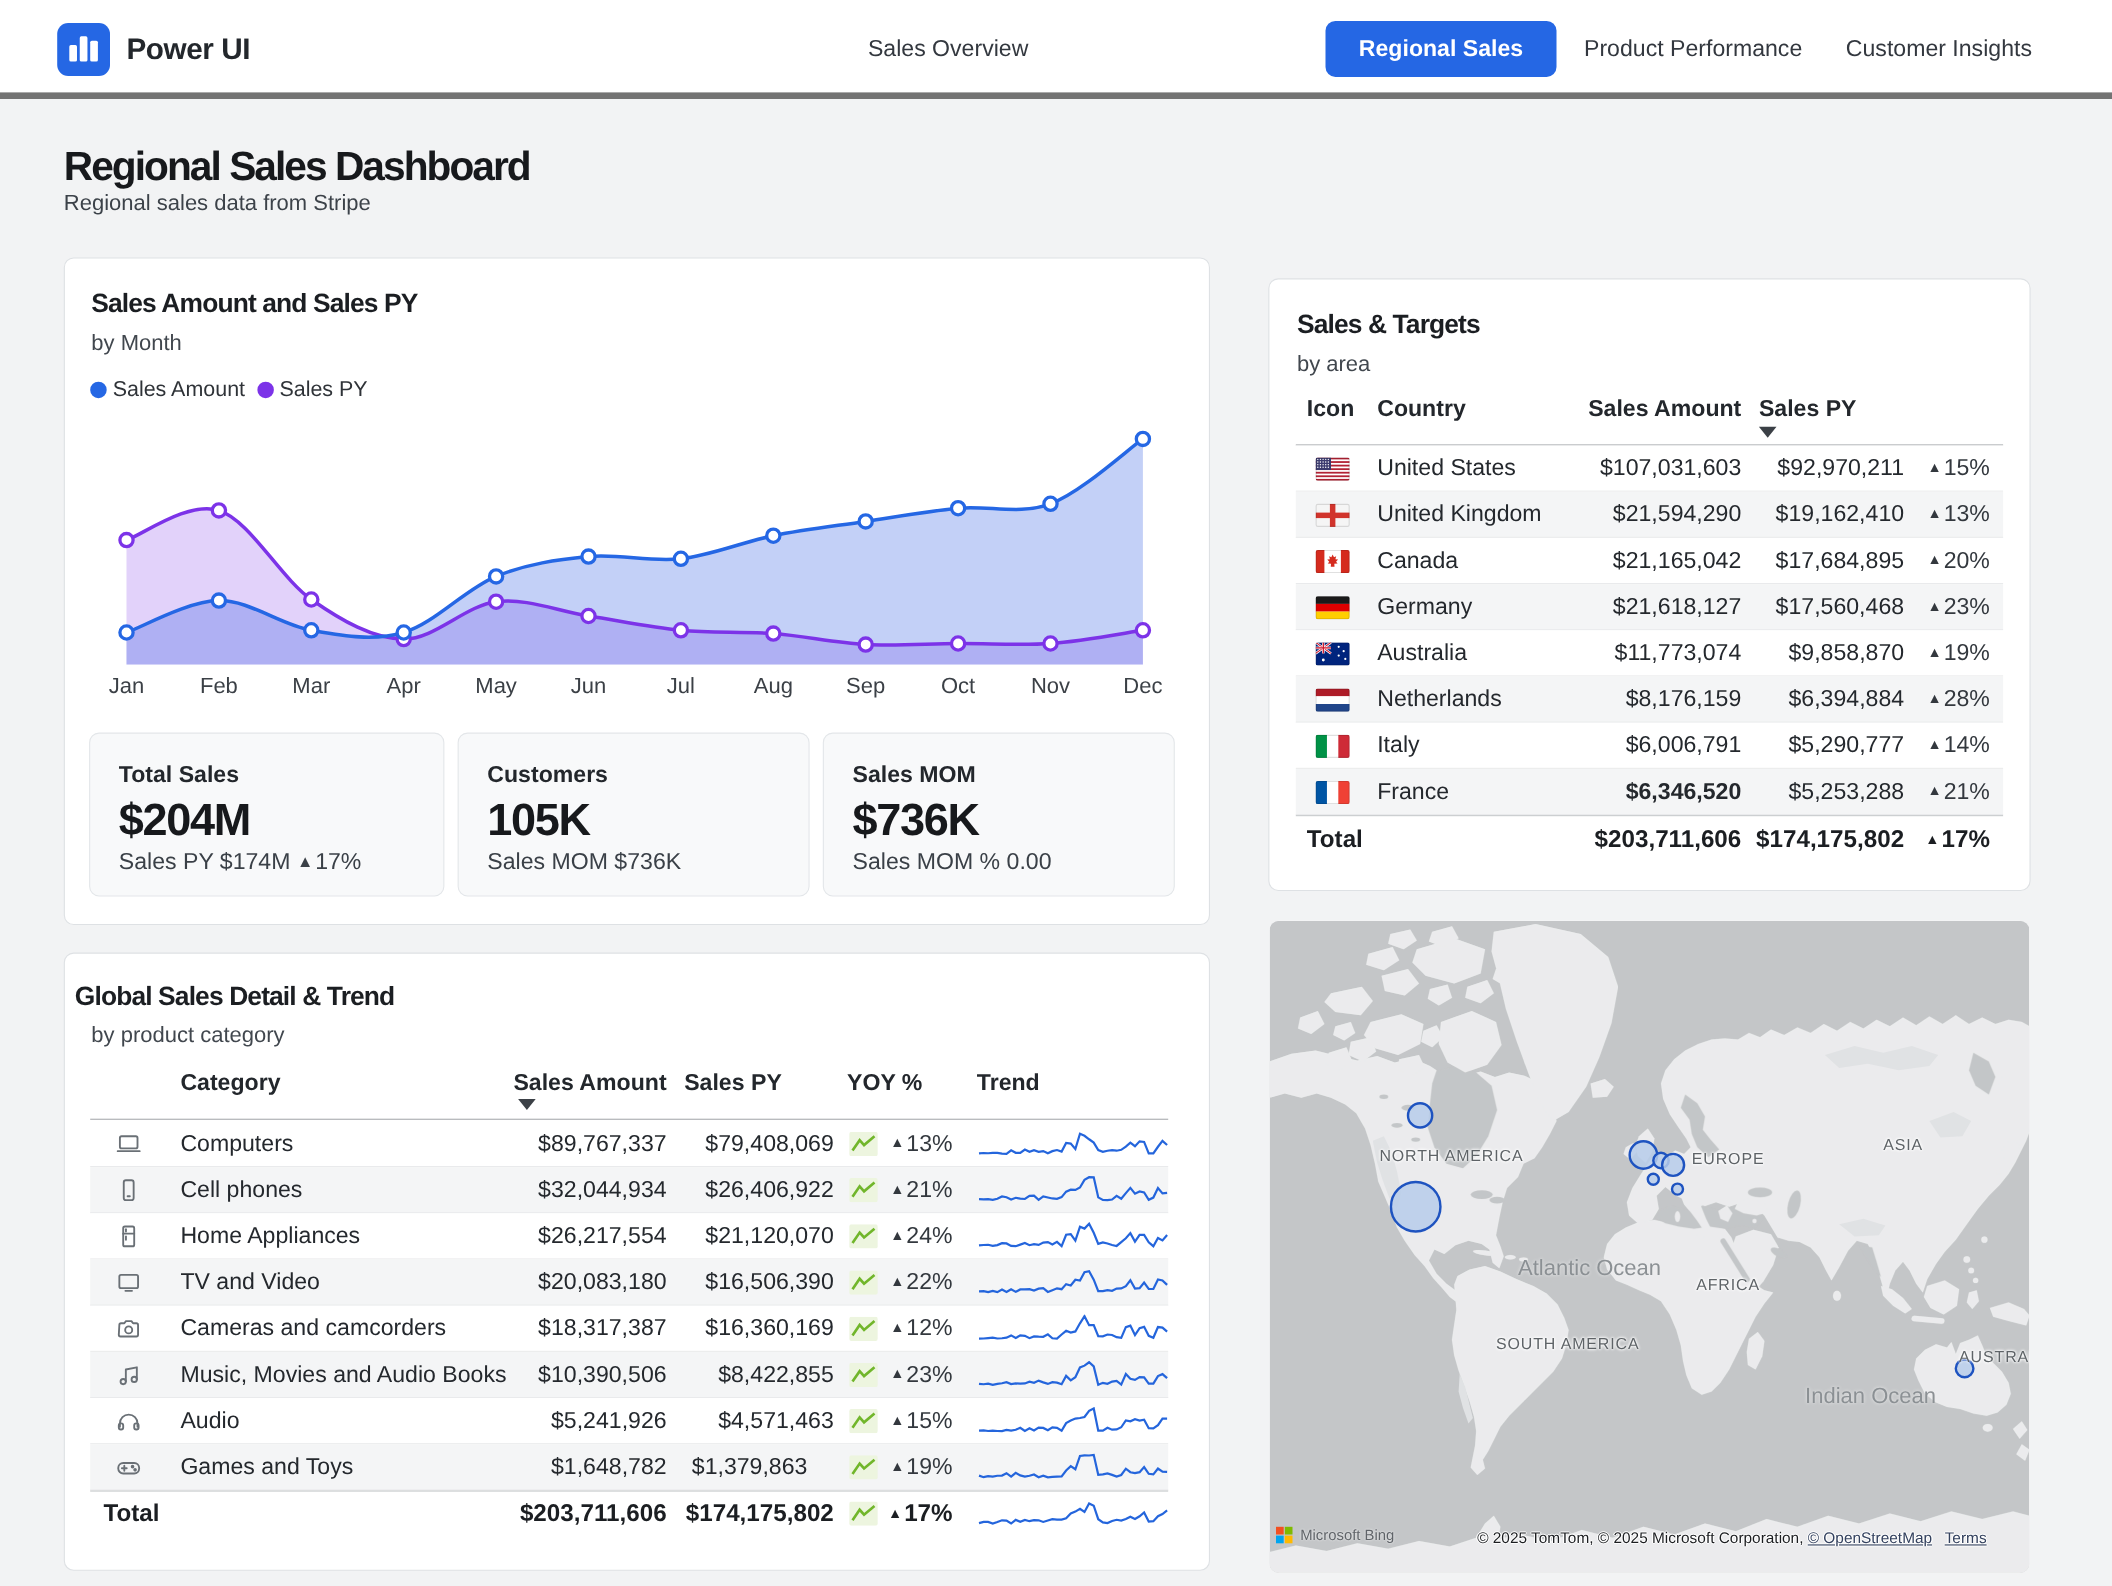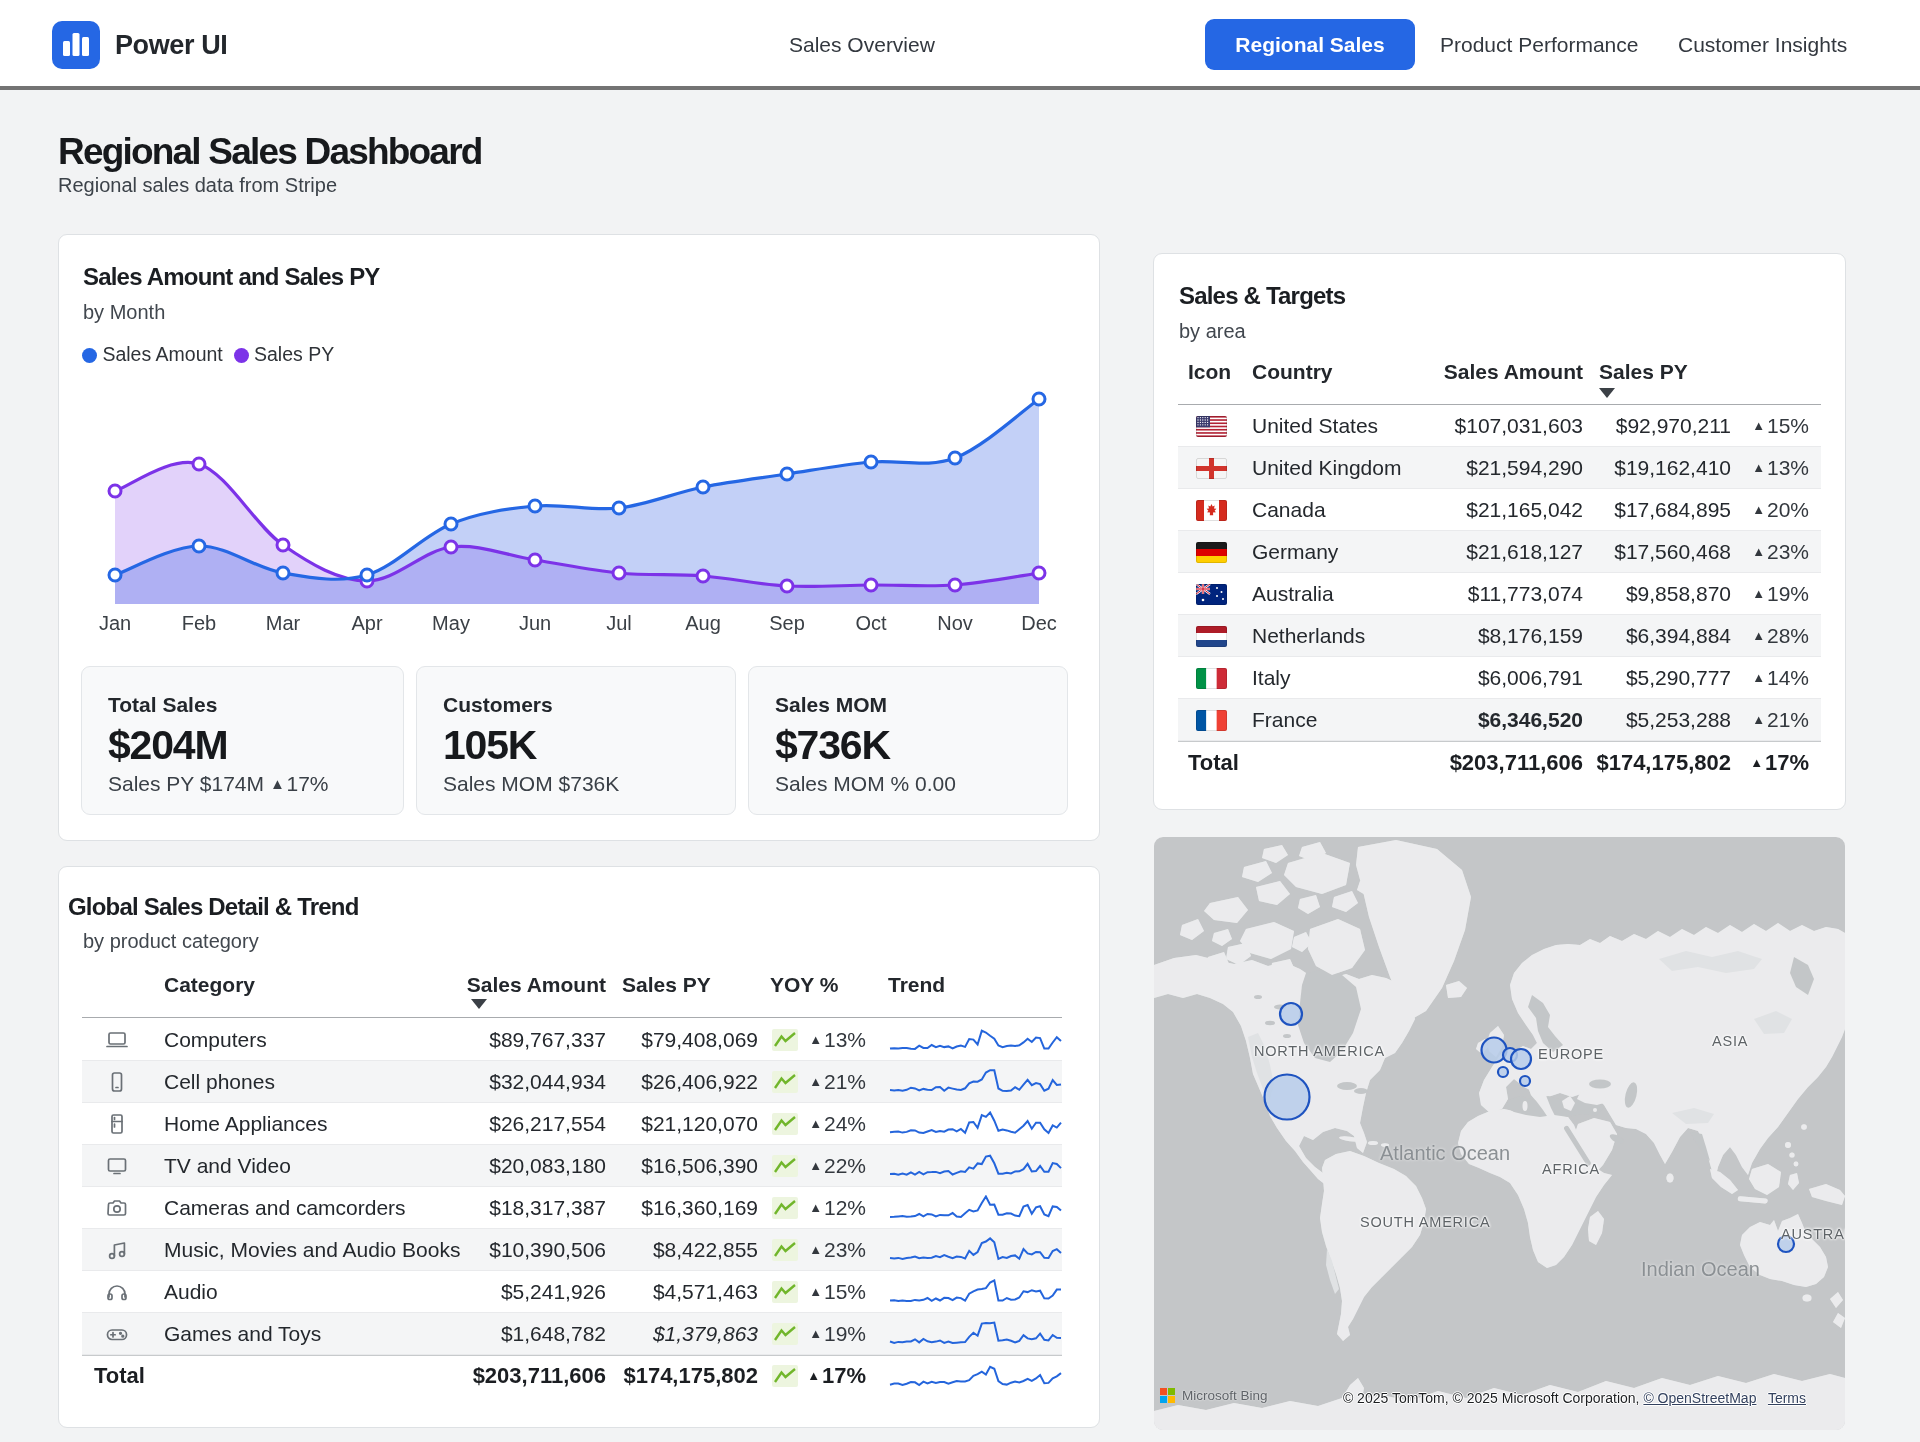--- a/index.html
+++ b/index.html
@@ -1,18 +1,18 @@
 <!DOCTYPE html>
 <html><head>
 <meta charset="utf-8">
 <style>
 * { margin:0; padding:0; box-sizing:border-box; }
 html,body { width:1920px; height:1442px; font-family:"Liberation Sans", sans-serif; background:#f2f3f4; }
 body { position:relative; overflow:hidden; }
-.header { position:absolute; left:0; top:0; width:1920px; height:90px; background:#fff; border-bottom:4px solid #737373; }
+.header { position:absolute; left:0; top:0; width:1920px; height:90px; background:#fff; border-bottom:6px solid #737373; }
 .logo { position:absolute; left:52px; top:21px; width:48px; height:48px; background:#2567e4; border-radius:10px; }
 .logo svg { position:absolute; left:0; top:0; }
 .brand { position:absolute; left:115px; top:30px; font-size:27px; letter-spacing:-0.4px; font-weight:bold; color:#23272c; }
 .navitem { position:absolute; top:0; height:90px; line-height:90px; font-size:21px; color:#33383f; white-space:nowrap; }
 .navpill { position:absolute; left:1205px; top:19px; width:210px; height:51px; background:#2567e4; border-radius:9px; color:#fff; font-size:21px; font-weight:bold; text-align:center; line-height:51px; }
 h1 { position:absolute; left:58px; top:131px; font-size:37px; letter-spacing:-1.8px; font-weight:bold; color:#17191c; }
 .subtitle { position:absolute; left:58px; top:174px; font-size:20px; color:#3c4249; }
 .card { position:absolute; background:#fff; border:1px solid #dee1e4; border-radius:9px; }
 .c1 { left:58px; top:234px; width:1042px; height:607px; }
 .c2 { left:58px; top:866px; width:1042px; height:562px; }
@@ -248,21 +248,21 @@
 <div style="position:absolute; left:82px; top:1313px; width:980px; height:42px; background:#f4f5f6; border-bottom:1px solid #e9eaec;"></div>
 <svg style="position:absolute; left:105px; top:1322px;" width="24" height="24" viewBox="0 0 24 24" fill="none" stroke="#6a7076" stroke-width="1.7" stroke-linecap="round" stroke-linejoin="round">
     <rect x="2.5" y="8" width="19" height="9.5" rx="4.5"></rect>
     <line x1="8" y1="10.5" x2="8" y2="15"></line>
     <line x1="5.8" y1="12.75" x2="10.2" y2="12.75"></line>
     <circle cx="15.5" cy="11.3" r="0.8"></circle>
     <circle cx="17.8" cy="14.2" r="0.8"></circle>
   </svg>
 <div style="position:absolute; left:164px; top:1322px; font-size:21px; color:#24282d;">Games and Toys</div>
 <div style="position:absolute; left:420px; width:186px; top:1322px; font-size:21px; color:#24282d; text-align:right;">$1,648,782</div>
-<div style="position:absolute; left:560px; width:198px; top:1322px; font-size:21px; color:#24282d; text-align:right;font-style:italic;">$1,379,863</div>
+<div style="position:absolute; left:536px; width:198px; top:1322px; font-size:21px; color:#24282d; text-align:right;">$1,379,863</div>
 <svg style="position:absolute; left:772px; top:1323px;" width="26" height="22" viewBox="0 0 26 22">
     <rect width="26" height="22" rx="2" fill="#edf5df"></rect>
     <polyline points="3,17 9.5,7.5 13.5,12 23,4" fill="none" stroke="#71b62b" stroke-width="2.4"></polyline>
   </svg>
 <div style="position:absolute; left:800px; width:66px; top:1322px; font-size:21px; color:#33383e; text-align:right;"><span style="font-size:13px; vertical-align:3px;">▲</span> 19%</div>
 <svg style="position:absolute; left:888px; top:1321px;" width="175" height="26" viewBox="0 0 175 26">
     <polyline points="2.0,20.5 6.2,21.9 10.3,20.9 14.5,21.3 18.7,20.6 22.9,20.4 27.0,18.3 31.2,21.4 35.4,18.0 39.5,20.3 43.7,21.3 47.9,20.6 52.0,19.5 56.2,21.9 60.4,20.5 64.6,22.0 68.7,21.7 72.9,21.3 77.1,21.1 81.2,15.8 85.4,11.8 89.6,14.7 93.8,2.6 97.9,2.1 102.1,2.2 106.3,1.6 110.4,19.7 114.6,19.3 118.8,18.5 123.0,19.8 127.1,21.4 131.3,19.9 135.5,14.2 139.6,17.4 143.8,18.2 148.0,17.3 152.1,12.7 156.3,18.8 160.5,19.4 164.7,14.0 168.8,16.8 173.0,17.0" fill="none" stroke="#2465dc" stroke-width="2"></polyline>
   </svg>
 <div style="position:absolute; left:82px; top:1355px; width:980px; height:1px; background:#c7cacc;"></div>
 <div style="position:absolute; left:94px; top:1363px; font-size:22px; font-weight:bold; color:#1b1e22;">Total</div>

